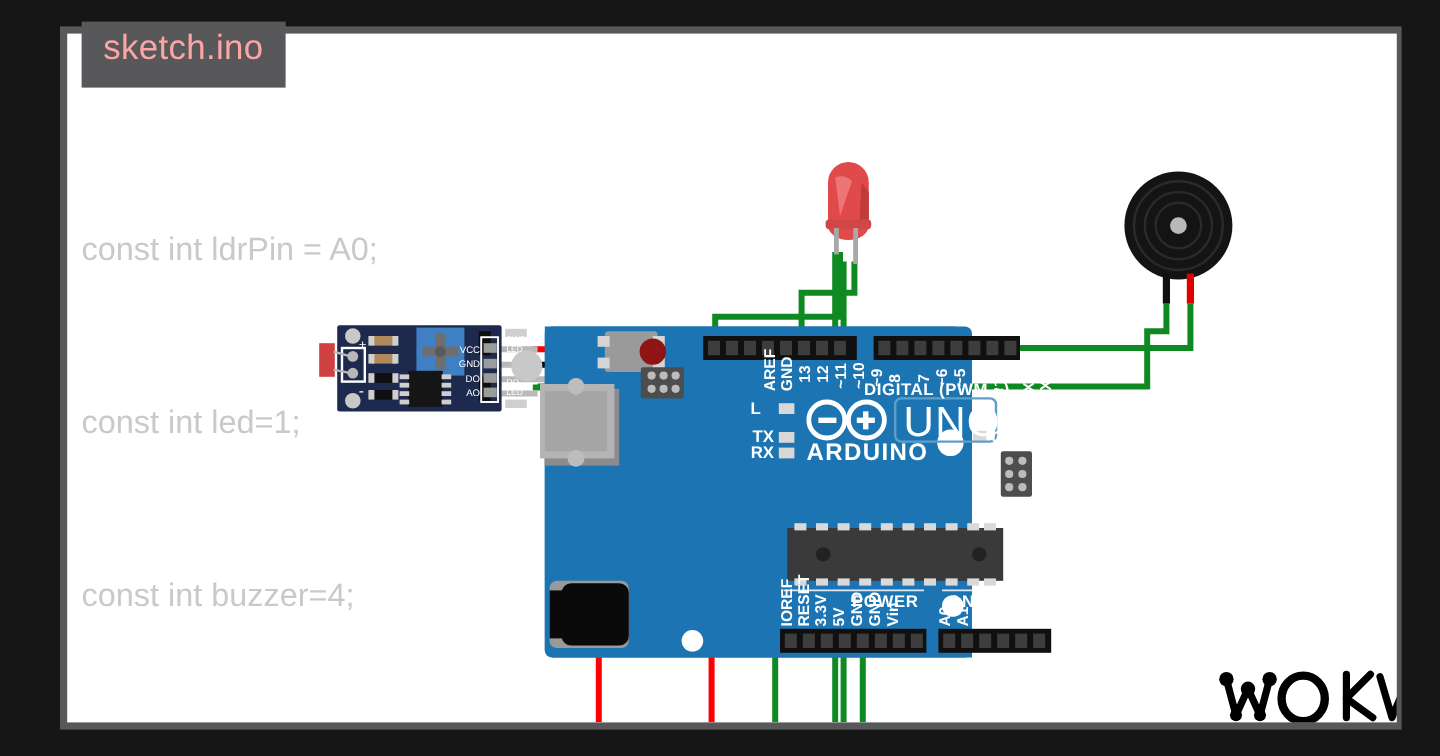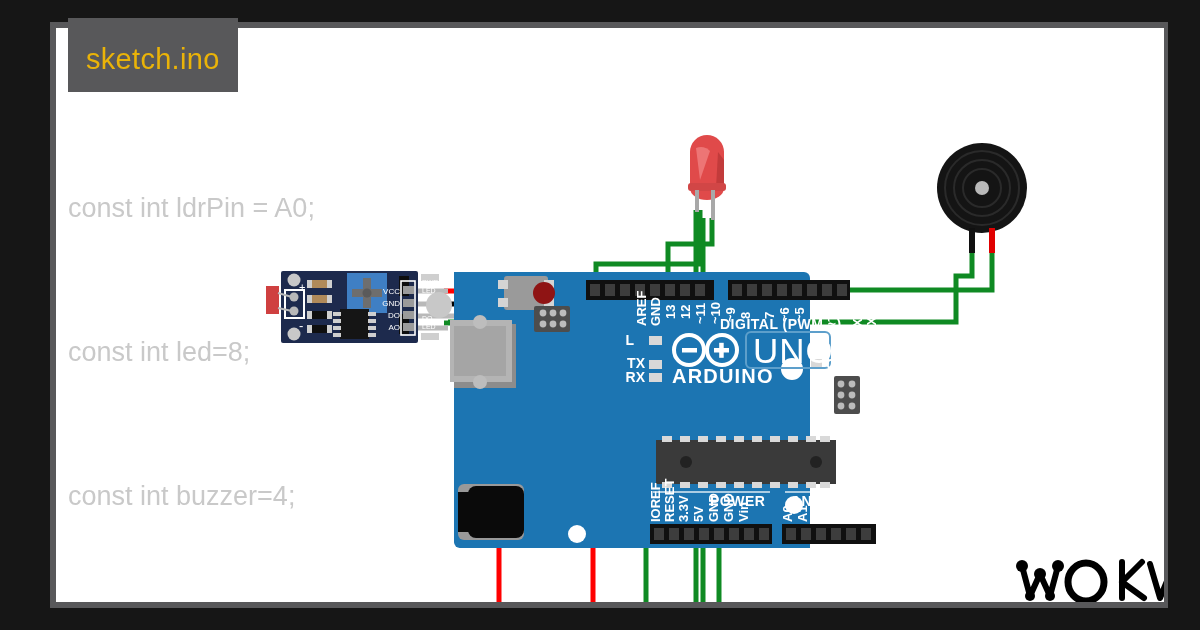--- a/index.html
+++ b/index.html
@@ -11,42 +11,42 @@
   .frame-shadow{position:absolute;left:50px;top:22px;width:1118px;height:586px;background:#58585a;}
   .canvas{position:absolute;left:56px;top:28px;width:1108px;height:574px;background:#ffffff;overflow:hidden;}
 
   
   .code{position:absolute;left:12px;top:60px;width:520px;color:#c9c9c9;
         font-family:"Liberation Sans",sans-serif;font-size:27px;line-height:48px;
         white-space:pre;user-select:none;}
   .code span{display:block;}
 
   
-  .tab{position:absolute;left:68px;top:18px;background:#58585a;color:#eab308;
-       font-size:29px;line-height:1;padding:27px 18px 18px 18px;letter-spacing:.3px;}
+  .tab{position:absolute;left:68px;top:18px;background:#58585a;color:#fca5a5;
+       font-size:29px;line-height:1;padding:8px 18px 18px 18px;letter-spacing:.3px;}
 
   
   .sch{position:absolute;left:0;top:0;width:1108px;height:574px;}
   .sch svg{position:absolute;left:0;top:0;}
 
   
   .wokwi{position:absolute;left:958px;top:524px;width:196px;height:56px;}
 </style>
 </head>
 <body>
 
 <div id="root">
 
   <div class="frame-shadow"></div>
 
   <div class="canvas">
 
     <div class="code">
       <span>const int ldrPin = A0;</span>
-      <span>const int led=8;</span>
+      <span>const int led=1;</span>
       <span>const int buzzer=4;</span>
       
       
       
       
       
       
       <span></span>
       
     </div>

